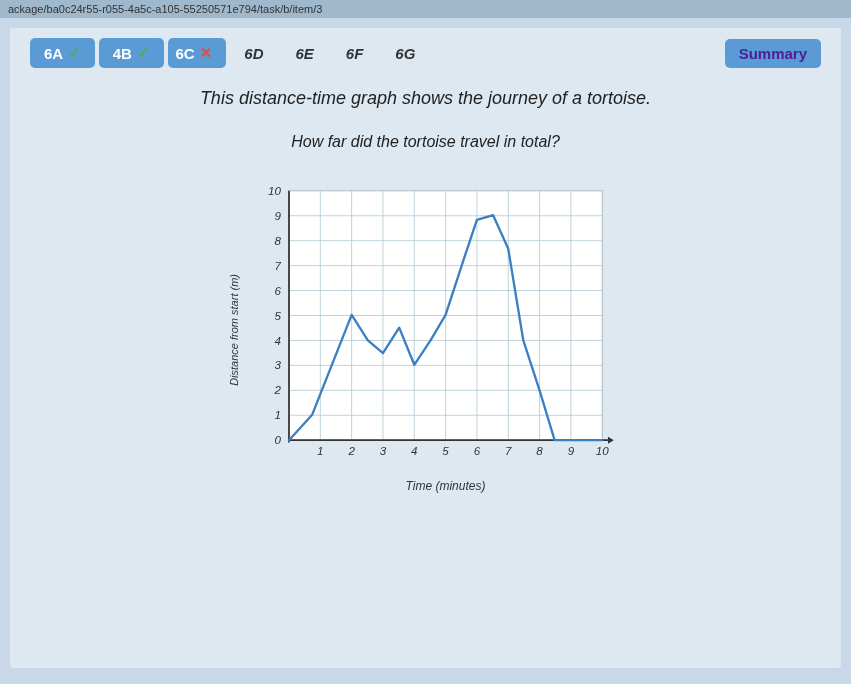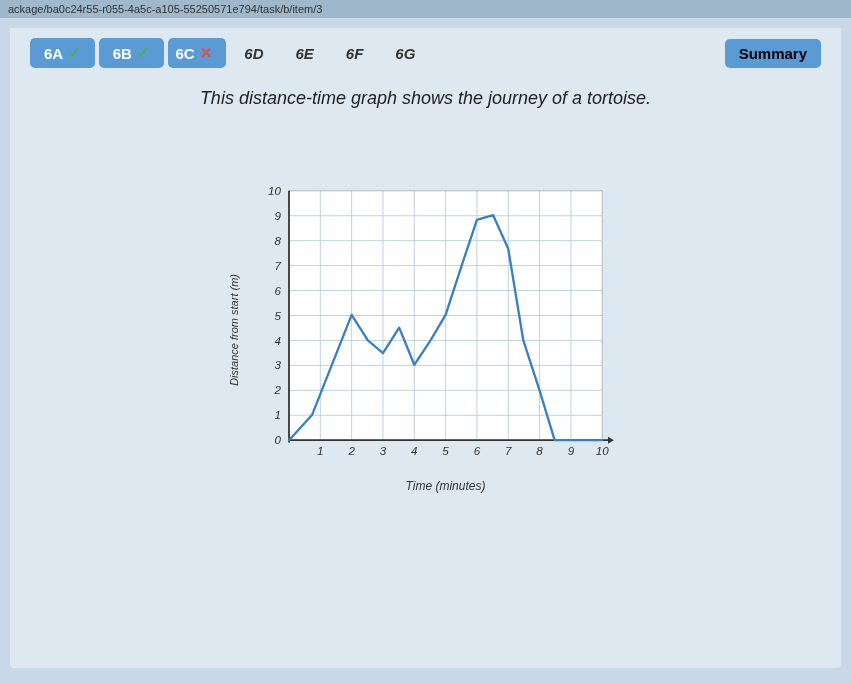--- a/index.html
+++ b/index.html
@@ -55,21 +55,21 @@
     }
     .tab.plain {
       background: transparent;
       color: #333;
       font-style: italic;
     }
     .tab .check-icon { color: #4caf50; font-weight: bold; }
     .tab .cross-icon { color: #e74c3c; font-weight: bold; }
     .tab.summary-tab {
       background: #5b9bd5;
-      color: #000000;
+      color: #4c1d95;
       margin-left: auto;
     }
     .question-area {
       padding: 10px 30px 20px 30px;
       text-align: center;
       font-style: italic;
     }
     .intro-text {
       font-size: 18px;
       color: #222;
@@ -106,21 +106,21 @@
 
 <div class="main-content">
   <div class="tabs-row">
 
     <div class="tab active-correct">
       <span>6A</span>
       <span class="check-icon">✓</span>
     </div>
 
     <div class="tab active-correct">
-      <span>6B</span>
+      <span>4B</span>
       <span class="check-icon">✓</span>
     </div>
 
     <div class="tab active-wrong">
       <span>6C</span>
       <span class="cross-icon">✕</span>
     </div>
 
     <div class="tab plain">
       <span>6D</span>
@@ -140,21 +140,21 @@
 
     <div class="tab summary-tab" style="margin-left:auto;">
       <span>Summary</span>
     </div>
   </div>
 
   <div class="question-area">
     <p class="intro-text">This distance-time graph shows the journey of a tortoise.</p>
 
     <p class="question-text">
-      <br>
+      <span>How far did the tortoise travel in total?</span><br>
     </p>
 
     <div class="graph-container">
       <div style="display:flex; flex-direction:column; align-items:center;">
         <div style="display:flex; flex-direction:row; align-items:center;">
 
           <div style="writing-mode: vertical-rl; transform: rotate(180deg); font-size:11px; color:#333; margin-right:4px; white-space:nowrap;">Distance from start (m)</div>
 
           <svg class="chart" viewBox="0 0 320 250" xmlns="http://www.w3.org/2000/svg">
 

